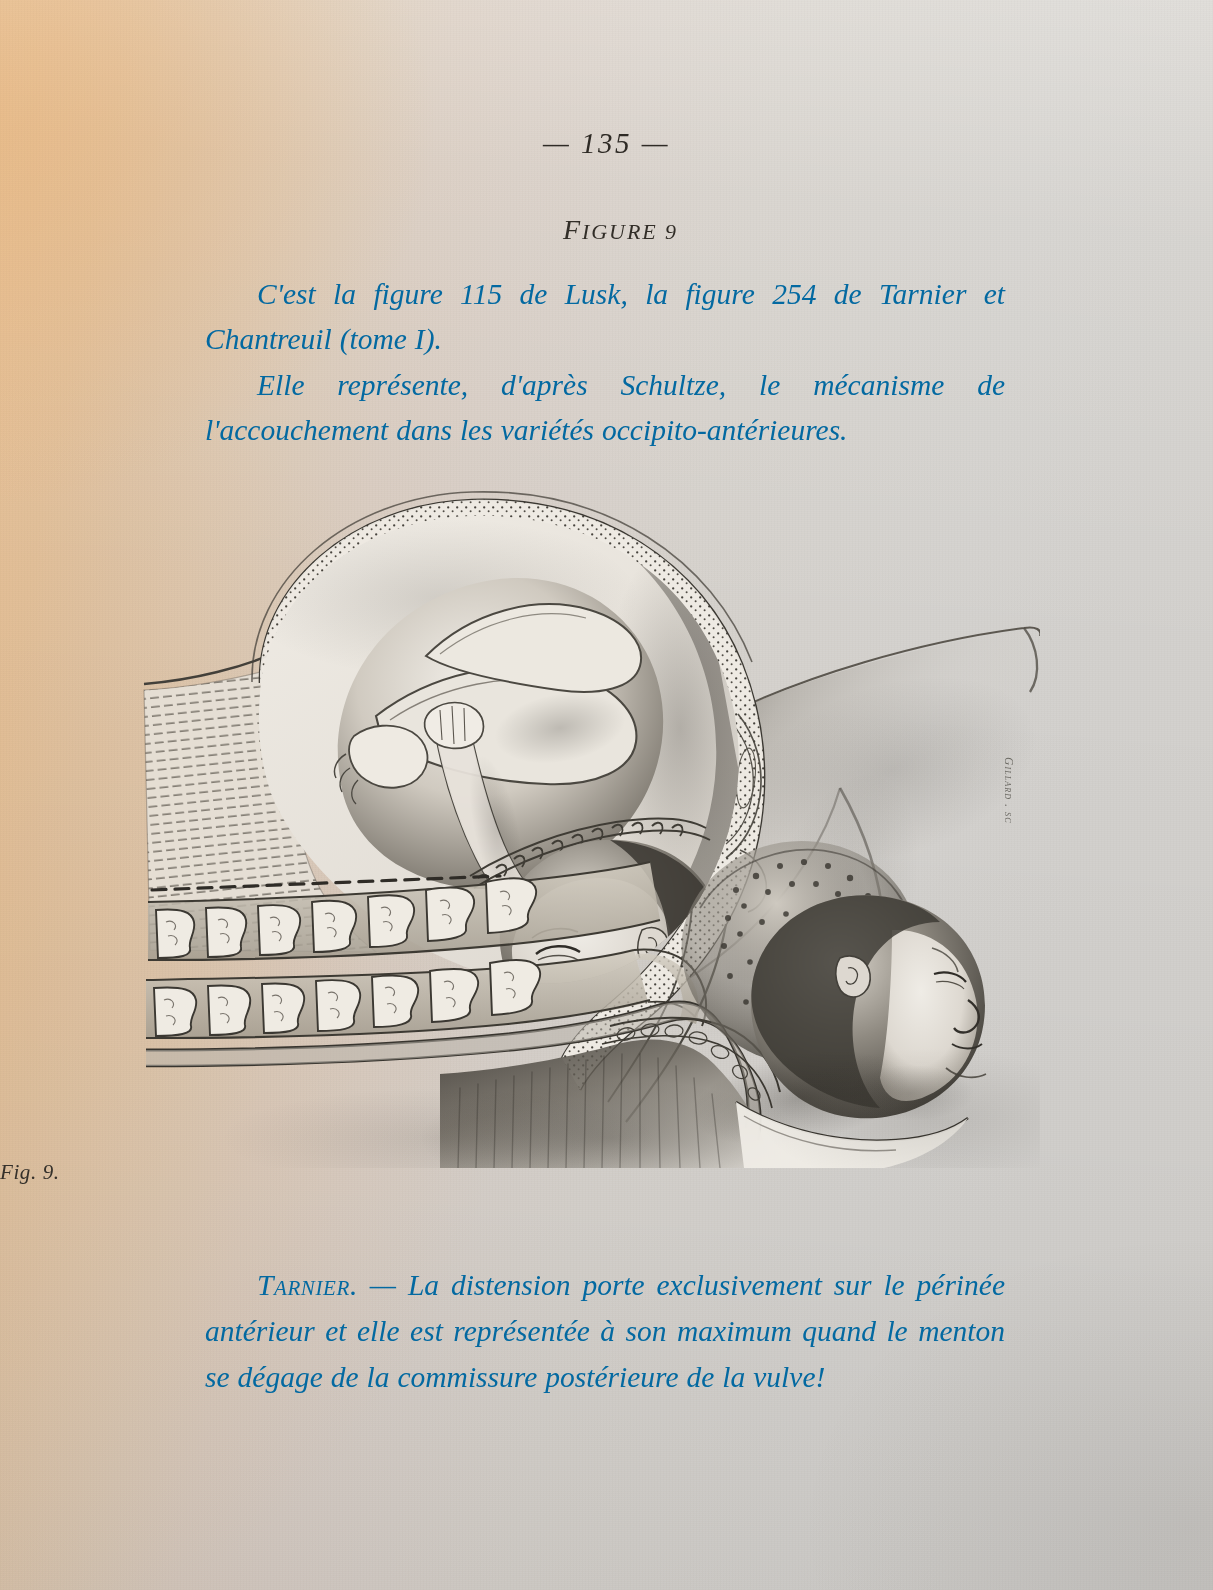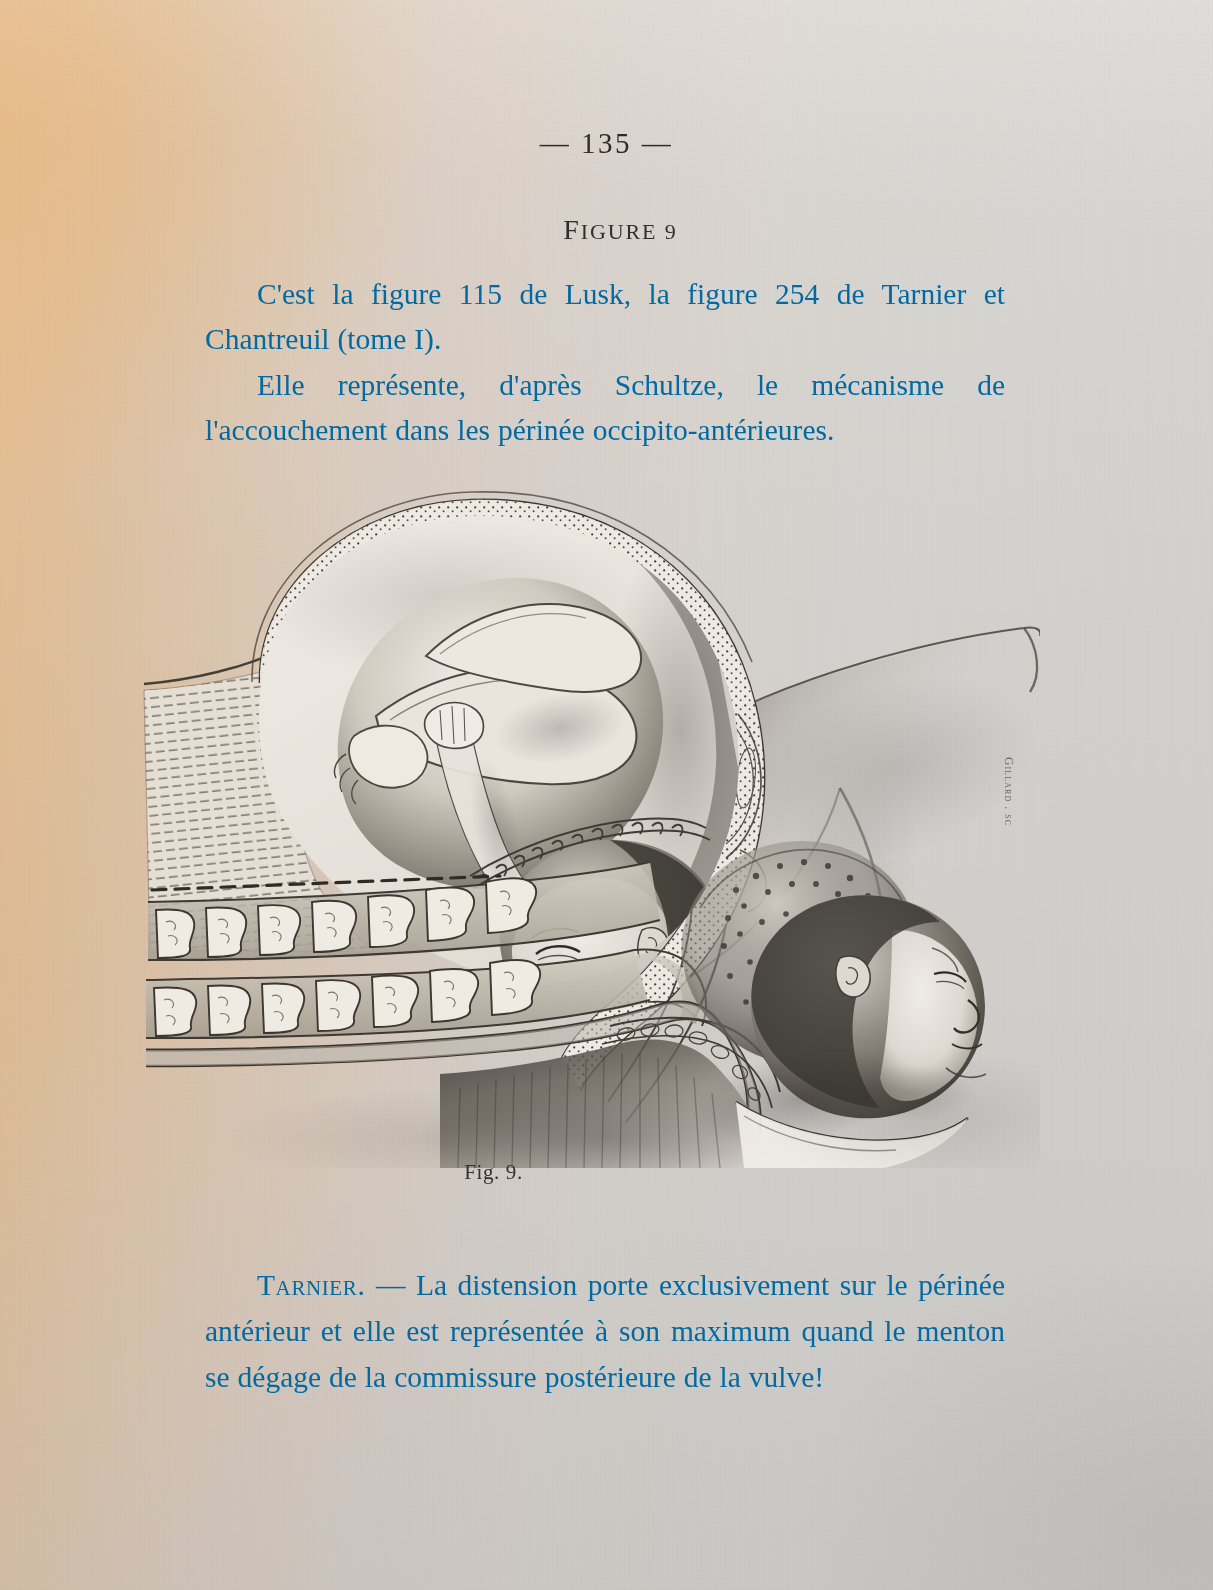--- a/index.html
+++ b/index.html
@@ -63,21 +63,21 @@
     opacity: 0.55;
     mix-blend-mode: multiply;
     background-image:
       repeating-linear-gradient(0deg, rgba(120,112,98,0.035) 0 1px, rgba(255,255,255,0) 1px 2px),
       repeating-linear-gradient(90deg, rgba(120,112,98,0.030) 0 1px, rgba(255,255,255,0) 1px 3px);
   }
 
   
   .content {
     position: absolute;
-    left: 0; top: 0; right: 0; bottom: 0;
+    left: 0; top: 0; right: 0; bottom: 0; font-style: italic;
   }
 
   .folio {
     position: absolute;
     top: 127px;
     left: 0;
     width: 1213px;
     text-align: center;
     font-size: 29px;
     letter-spacing: 2.5px;
@@ -117,21 +117,21 @@
   .para.p3 .smallcaps {
     font-variant: small-caps;
     letter-spacing: 0.6px;
   }
 
   .fig-caption {
     position: absolute;
     top: 1160px;
     left: 0;
     width: 987px;
-    text-align: center;
+    text-align: left;
     font-size: 21px;
     letter-spacing: 0.6px;
     color: #35312b;
   }
 
   
   .figure-wrap {
     position: absolute;
     left: 140px;
     top: 478px;
@@ -175,21 +175,21 @@
   <div class="content">
 
     <div class="folio">— 135 —</div>
 
     <div class="fig-head">
       <span class="cap-first">F</span><span>IGURE</span>&nbsp;<span>9</span>
     </div>
 
     <div class="textcol">
       <p class="para p1">C'est la figure 115 de Lusk, la figure 254 de Tarnier et Chantreuil (tome I).</p>
-      <p class="para p2">Elle représente, d'après Schultze, le mécanisme de l'accouchement dans les périnée occipito-antérieures.</p>
+      <p class="para p2">Elle représente, d'après Schultze, le mécanisme de l'accouchement dans les variétés occipito-antérieures.</p>
 
       <p class="para p3">
         <span class="smallcaps">Tarnier.</span><span> — </span><span>La distension porte exclusivement sur le périnée antérieur et elle est représentée à son maximum quand le menton se dégage de la commissure postérieure de la vulve!</span>
       </p>
     </div>
 
     <div class="figure-wrap">
       <svg viewBox="0 0 900 690" xmlns="http://www.w3.org/2000/svg">
         <defs>
 

